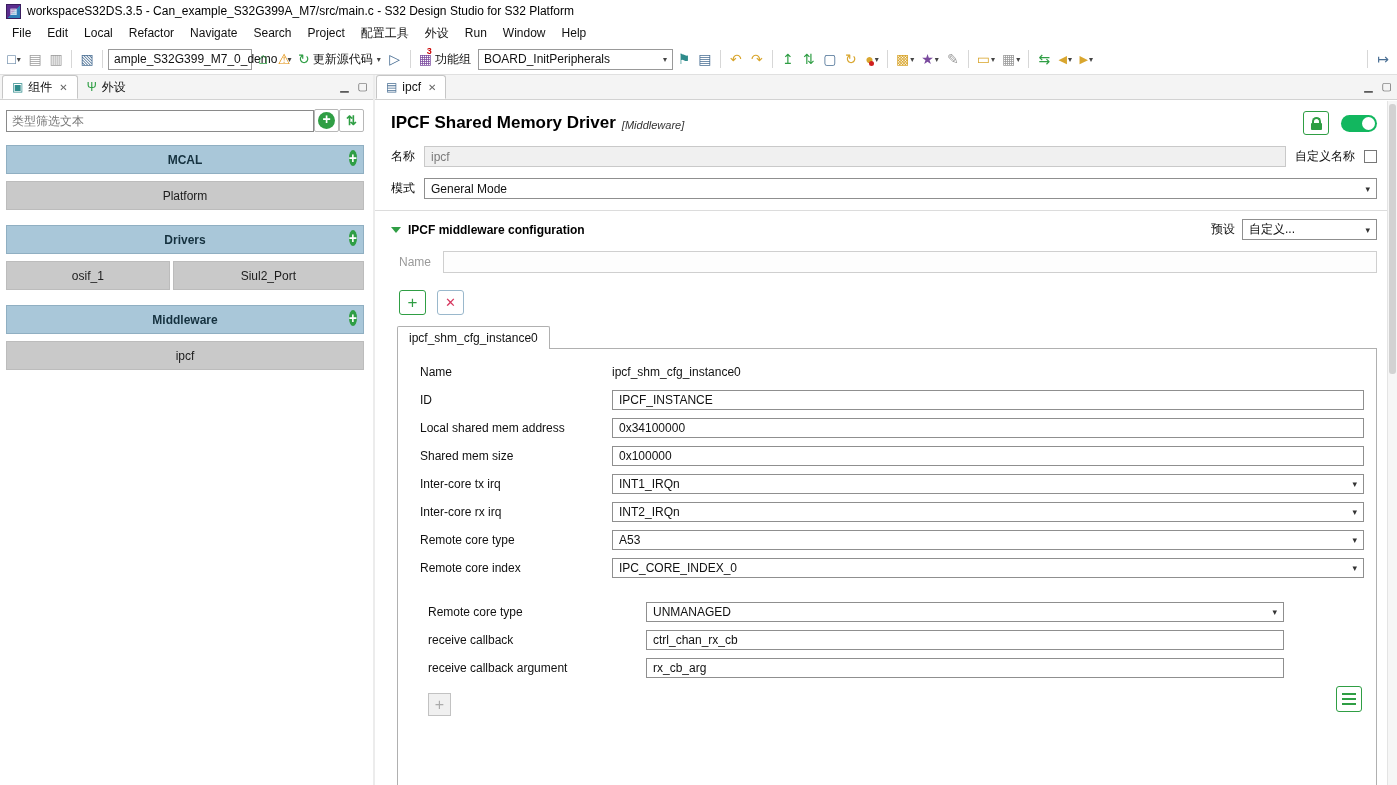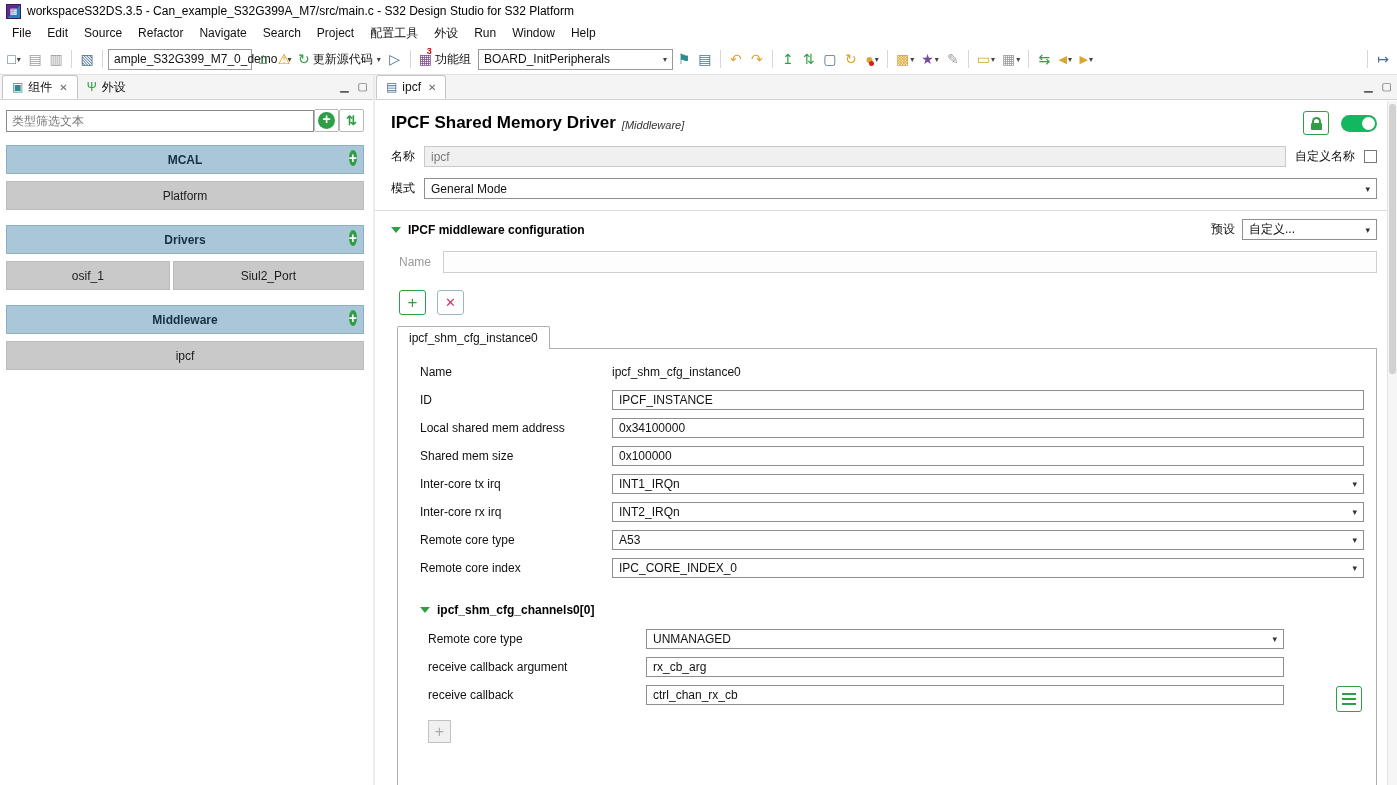--- a/index.html
+++ b/index.html
@@ -117,21 +117,21 @@
 <body>
 
 <div class="titlebar">
   <span class="app-logo">▦</span>
   <span class="title-text">workspaceS32DS.3.5 - Can_example_S32G399A_M7/src/main.c - S32 Design Studio for S32 Platform</span>
 </div>
 
 <div class="menubar">
   <span class="menu-item">File</span>
   <span class="menu-item">Edit</span>
-  <span class="menu-item">Source</span>
+  <span class="menu-item">Local</span>
   <span class="menu-item">Refactor</span>
   <span class="menu-item">Navigate</span>
   <span class="menu-item">Search</span>
   <span class="menu-item">Project</span>
   <span class="menu-item">配置工具</span>
   <span class="menu-item">外设</span>
   <span class="menu-item">Run</span>
   <span class="menu-item">Window</span>
   <span class="menu-item">Help</span>
 </div>
@@ -427,46 +427,42 @@
           </div>
           <div class="f-row">
             <span class="f-label">Remote core index</span>
             <span class="f-select">
                 <span>IPC_CORE_INDEX_0</span>
                 <span class="dd-arrow">▾</span>
               </span>
           </div>
 
           <div class="channels">
-            <div class="sub-header">
-              <span class="chev-down"></span>
-              <span class="section-title">ipcf_shm_cfg_channels0[0]</span>
-            </div>
 
             <div class="c-row">
               <span class="c-label">Remote core type</span>
               <span class="c-fieldzone">
                   <span class="f-select">
                     <span>UNMANAGED</span>
                     <span class="dd-arrow">▾</span>
                   </span>
                 </span>
             </div>
             <div class="c-row">
+              <span class="c-label">receive callback</span>
+              <span class="c-fieldzone">
+                  <span class="f-input">ctrl_chan_rx_cb</span>
+                </span>
+            </div>
+            <div class="c-row">
               <span class="c-label">receive callback argument</span>
               <span class="c-fieldzone">
                   <span class="f-input">rx_cb_arg</span>
                 </span>
             </div>
-            <div class="c-row">
-              <span class="c-label">receive callback</span>
-              <span class="c-fieldzone">
-                  <span class="f-input">ctrl_chan_rx_cb</span>
-                </span>
-            </div>
 
             <span class="menu-btn">
               <span class="menu-line"></span>
               <span class="menu-line"></span>
               <span class="menu-line"></span>
             </span>
 
             <div class="gray-plus-btn">
                 <span>+</span>
               </div>

